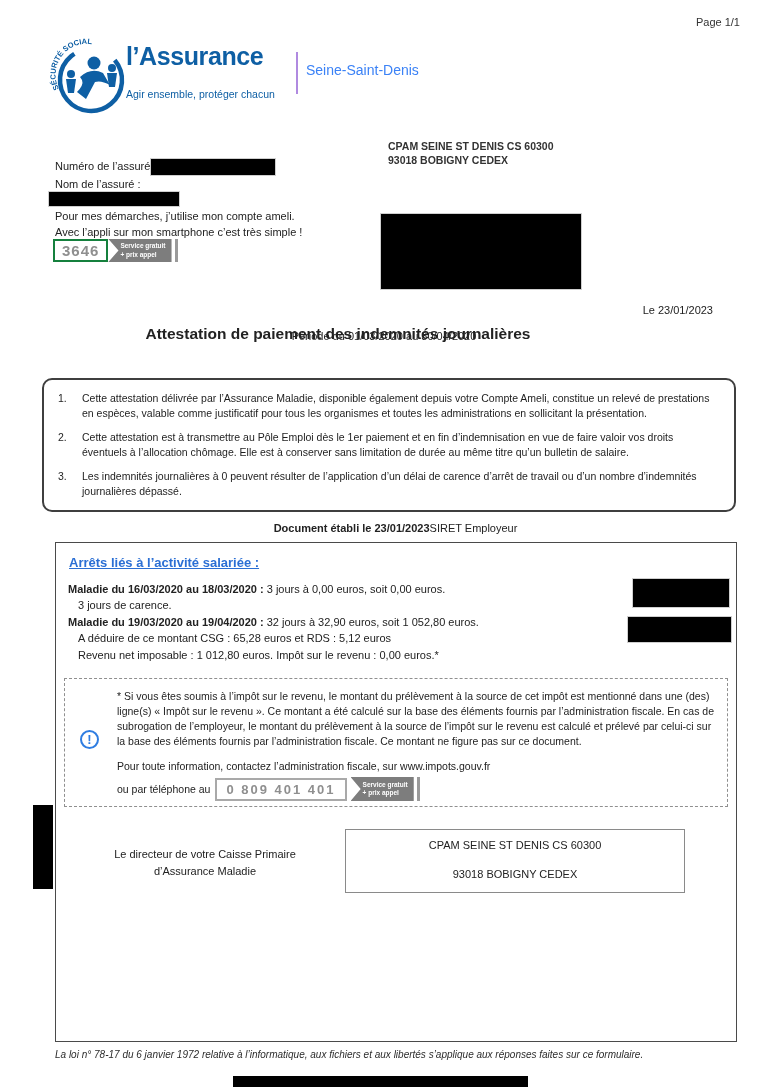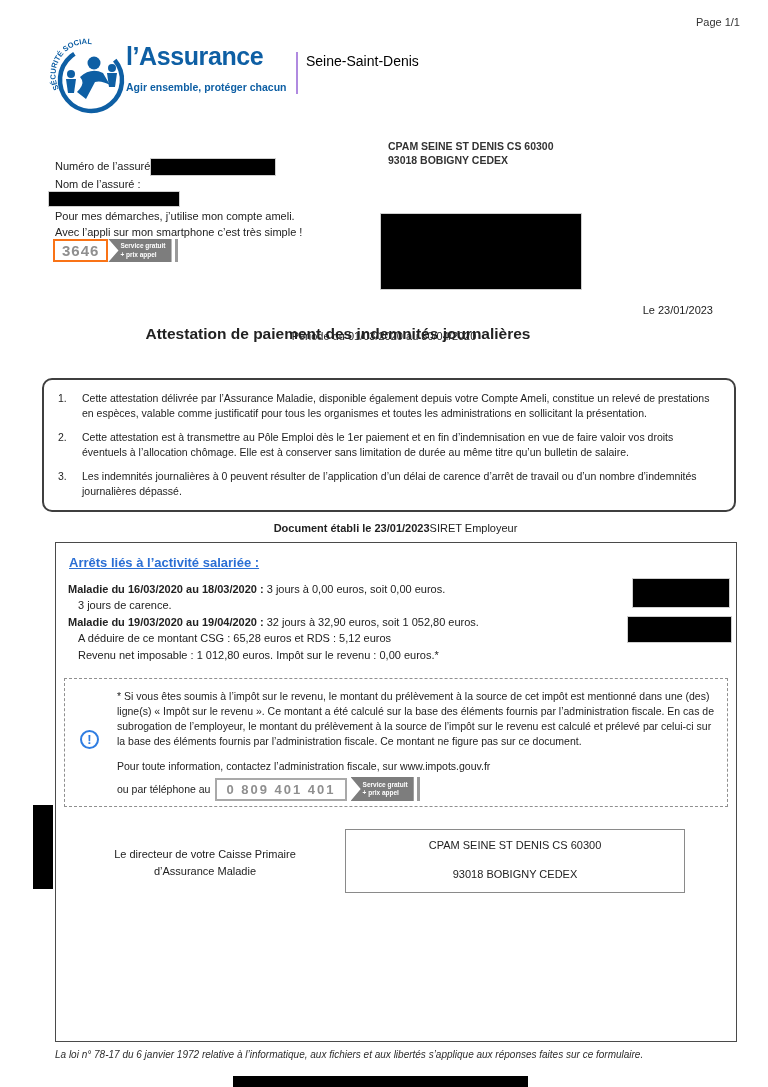--- a/index.html
+++ b/index.html
@@ -9,35 +9,35 @@
     font-family:"Liberation Sans", sans-serif; color:#222; overflow:hidden;
     margin:0 auto;
   }
   .abs { position:absolute; }
   .redact { position:absolute; background:#000; border:1px solid #cfcfcf; }
 
   
   .page-label { top:16px; right:28px; font-size:11px; color:#333; }
   .brand { left:126px; top:44px; color:#0e5fa4; line-height:1.02; }
   .brand .b1, .brand .b2 { font-size:25px; font-weight:bold; letter-spacing:-0.4px; }
-  .brand .tagline { font-size:10.5px; font-weight:bold; margin-top:12px; }
+  .brand .tagline { font-size:10.5px; font-weight:normal; margin-top:19px; }
   .logo-divider { left:296px; top:52px; width:2px; height:42px; background:#b08ae0; }
-  .department { left:306px; top:53px; font-size:14px; color:#000000; }
+  .department { left:306px; top:62px; font-size:14px; color:#3b82f6; }
   .recipient { left:388px; top:139px; font-size:10.5px; font-weight:bold; line-height:1.35; color:#333; }
 
   
   .insured-num { left:55px; top:160px; font-size:11px; }
   .insured-name { left:55px; top:178px; font-size:11px; }
   .ameli { left:55px; top:209px; font-size:11px; line-height:1.45; }
 
   
   .tel-group { display:flex; align-items:stretch; }
   .tel-3646 { left:53px; top:239px; }
   .num-box {
-    border:2px solid #f97316; color:#8f8f8f; font-weight:bold; font-size:15px;
+    border:2px solid #15803d; color:#8f8f8f; font-weight:bold; font-size:15px;
     padding:1px 7px; display:flex; align-items:center; letter-spacing:1px; background:#fff;
   }
   .flag {
     background:#7d7d7d; color:#fff; font-size:6.5px; font-weight:bold; line-height:1.25;
     display:flex; flex-direction:column; justify-content:center; padding:2px 6px 2px 12px;
     clip-path:polygon(0 0, 100% 0, 100% 100%, 0 100%, 16% 50%);
   }
   .flag-bar { width:3px; background:#9a9a9a; margin-left:3px; }
 
   

